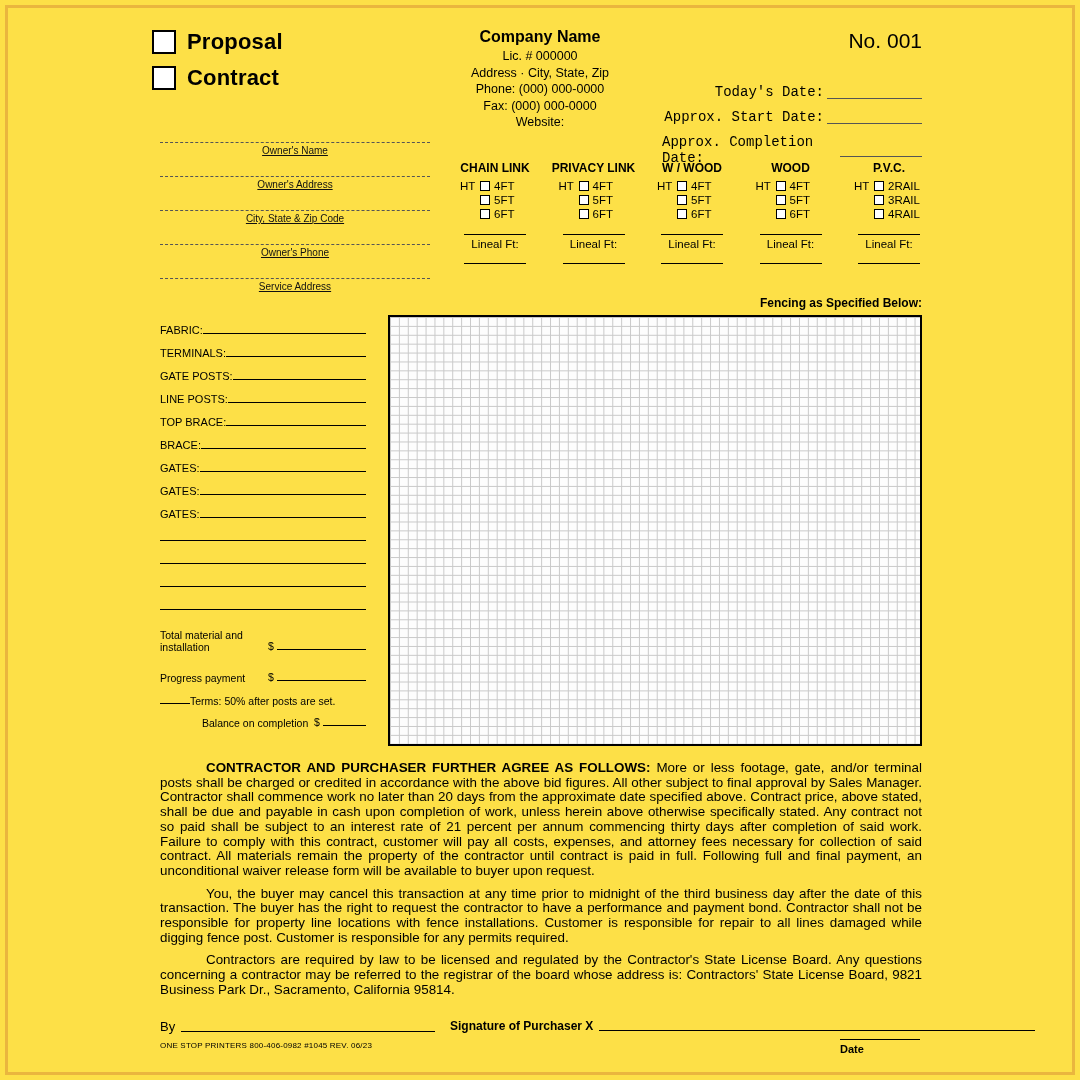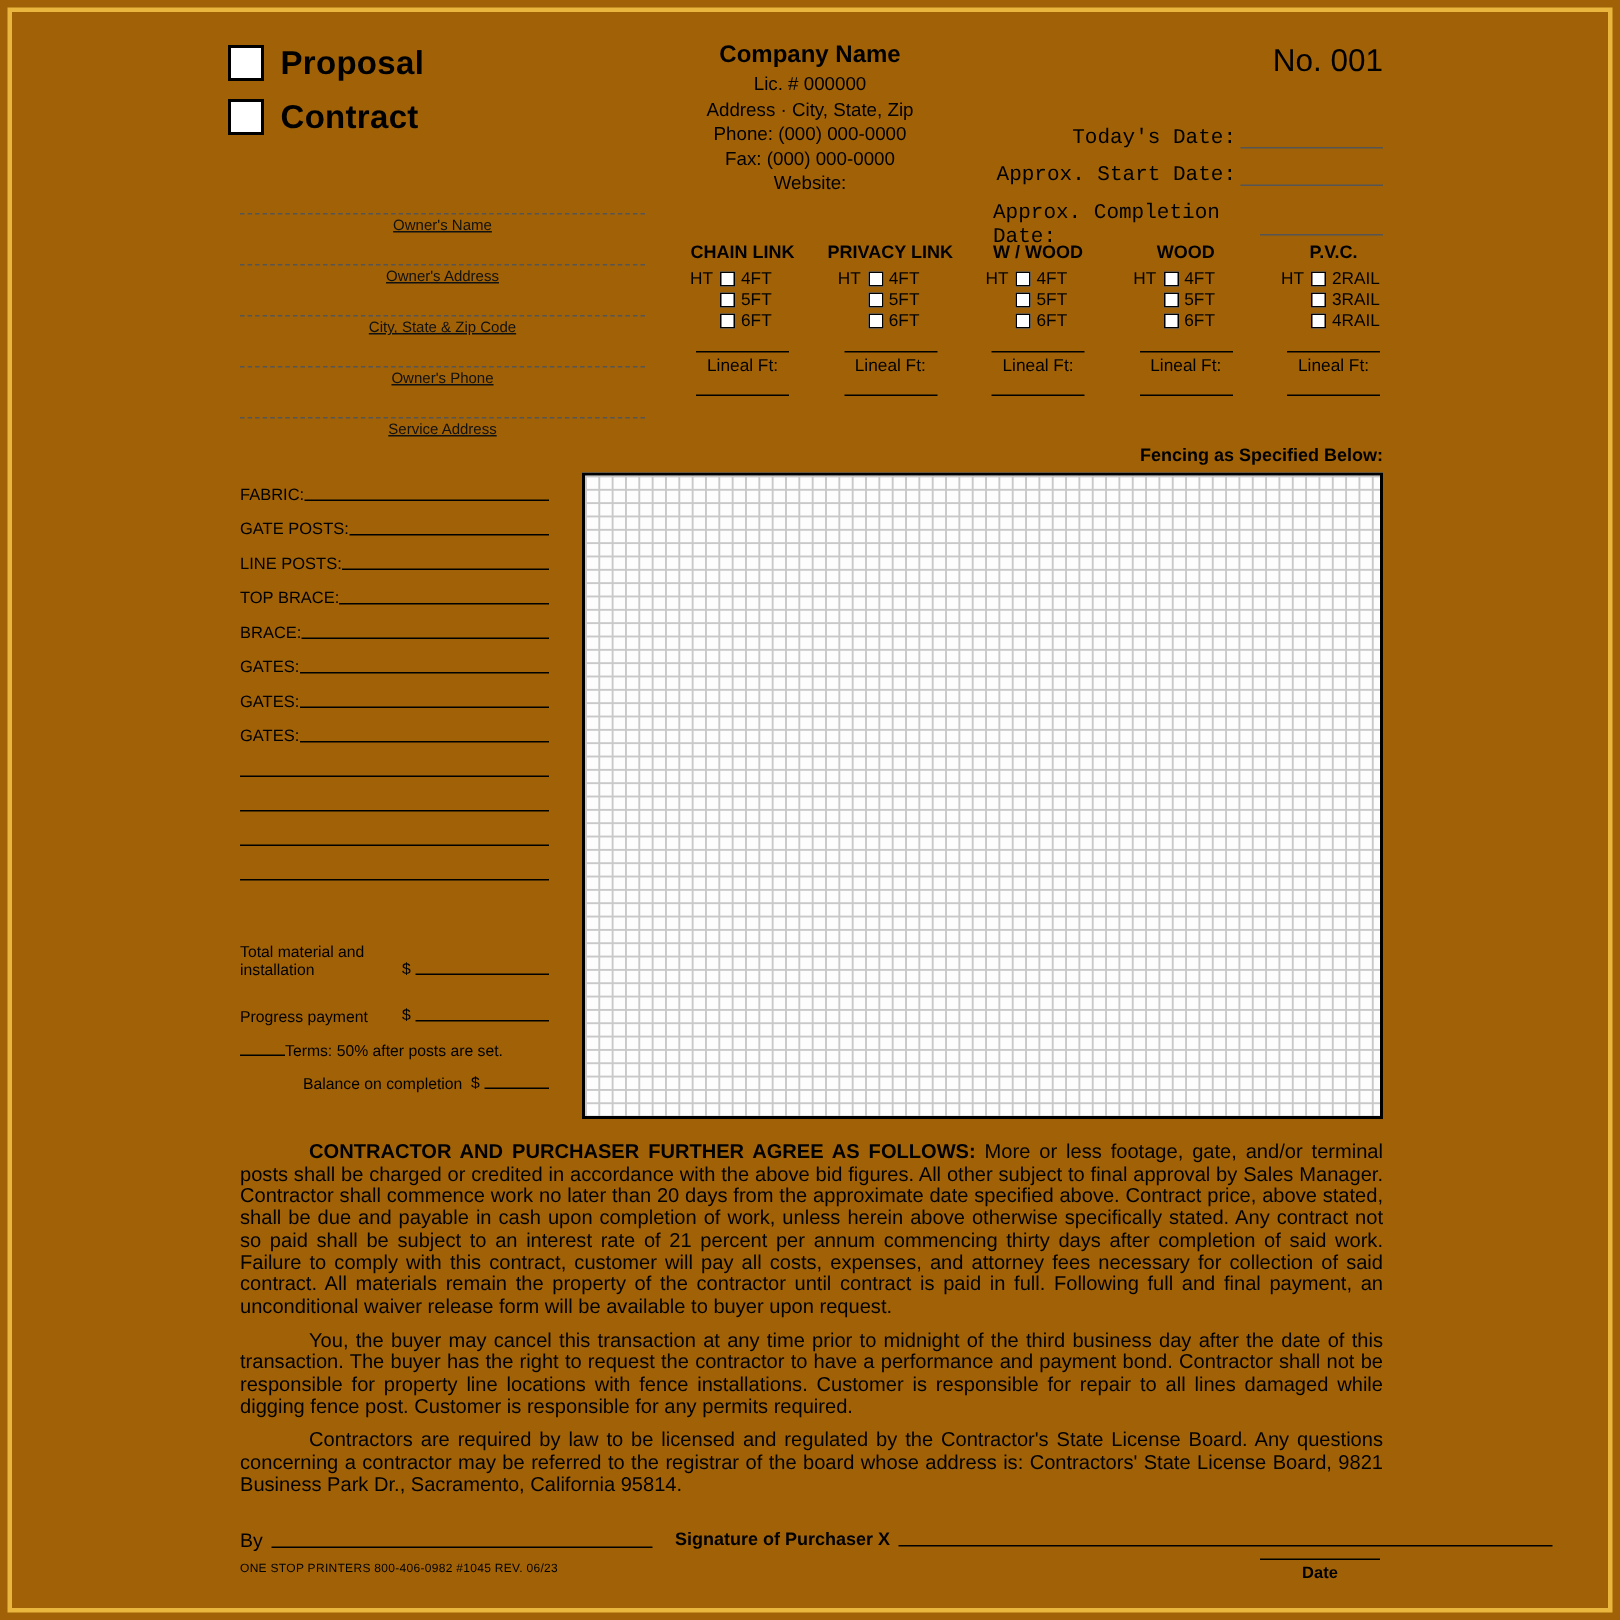--- a/index.html
+++ b/index.html
@@ -1,18 +1,18 @@
 <!DOCTYPE html>
 <html><head>
 <meta charset="utf-8">
 <style>
   * { margin:0; padding:0; box-sizing:border-box; }
   html,body { width:1080px; height:1080px; background:#fff; }
   body { font-family:"Liberation Sans", sans-serif; color:#000; }
-  .sheet { position:relative; width:1080px; height:1080px; background:#a16207; overflow:hidden; }
+  .sheet { position:relative; width:1080px; height:1080px; background:#fde047; overflow:hidden; }
   .frame { position:absolute; inset:5px; border:3px solid #eab63e; pointer-events:none; }
   .abs { position:absolute; }
 
   
   .type-row { display:flex; align-items:center; margin-bottom:10px; }
   .bigcb { width:24px; height:24px; border:2px solid #000; background:#fff; flex:0 0 auto; }
   .type-label { font-size:22px; font-weight:bold; margin-left:11px; letter-spacing:.2px; }
 
   
   .company { width:400px; text-align:center; }
@@ -67,21 +67,21 @@
   
   .legal { width:762px; font-size:13.4px; line-height:14.7px; text-align:justify; }
   .legal p { text-indent:46px; margin-bottom:8px; }
   .legal .lead { font-weight:bold; }
 
   
   .foot-row { display:flex; align-items:flex-end; font-size:13px; }
   .foot-line { flex:1; border-bottom:1px solid #000; height:0; margin:0 0 2px 6px; }
   .sig-label { font-size:12px; font-weight:bold; white-space:nowrap; }
   .printer { font-size:8px; letter-spacing:.2px; }
-  .date-block { border-top:1px solid #000; font-size:11px; font-weight:bold; padding-top:3px; text-align:center; }
+  .date-block { border-top:1px solid #000; font-size:11px; font-weight:bold; padding-top:3px; text-align:left; }
 </style>
 </head>
 <body>
 
 <div class="sheet">
   <div class="frame"></div>
 
   <div class="abs" style="left:152px; top:29px;">
     <div class="type-row">
       <span class="bigcb"></span>
@@ -258,20 +258,24 @@
 
   <div class="abs grid-label" style="right:158px; top:296px; width:300px;">Fencing as Specified Below:</div>
   <div class="abs grid" style="left:388px; top:315px; width:534px; height:431px;"></div>
 
   <div class="abs" style="left:160px; top:313px; width:206px;">
     <div class="spec-row">
         <span>FABRIC:</span>
         <span class="spec-line"></span>
       </div>
     <div class="spec-row">
+        <span>TERMINALS:</span>
+        <span class="spec-line"></span>
+      </div>
+    <div class="spec-row">
         <span>GATE POSTS:</span>
         <span class="spec-line"></span>
       </div>
     <div class="spec-row">
         <span>LINE POSTS:</span>
         <span class="spec-line"></span>
       </div>
     <div class="spec-row">
         <span>TOP BRACE:</span>
         <span class="spec-line"></span>

